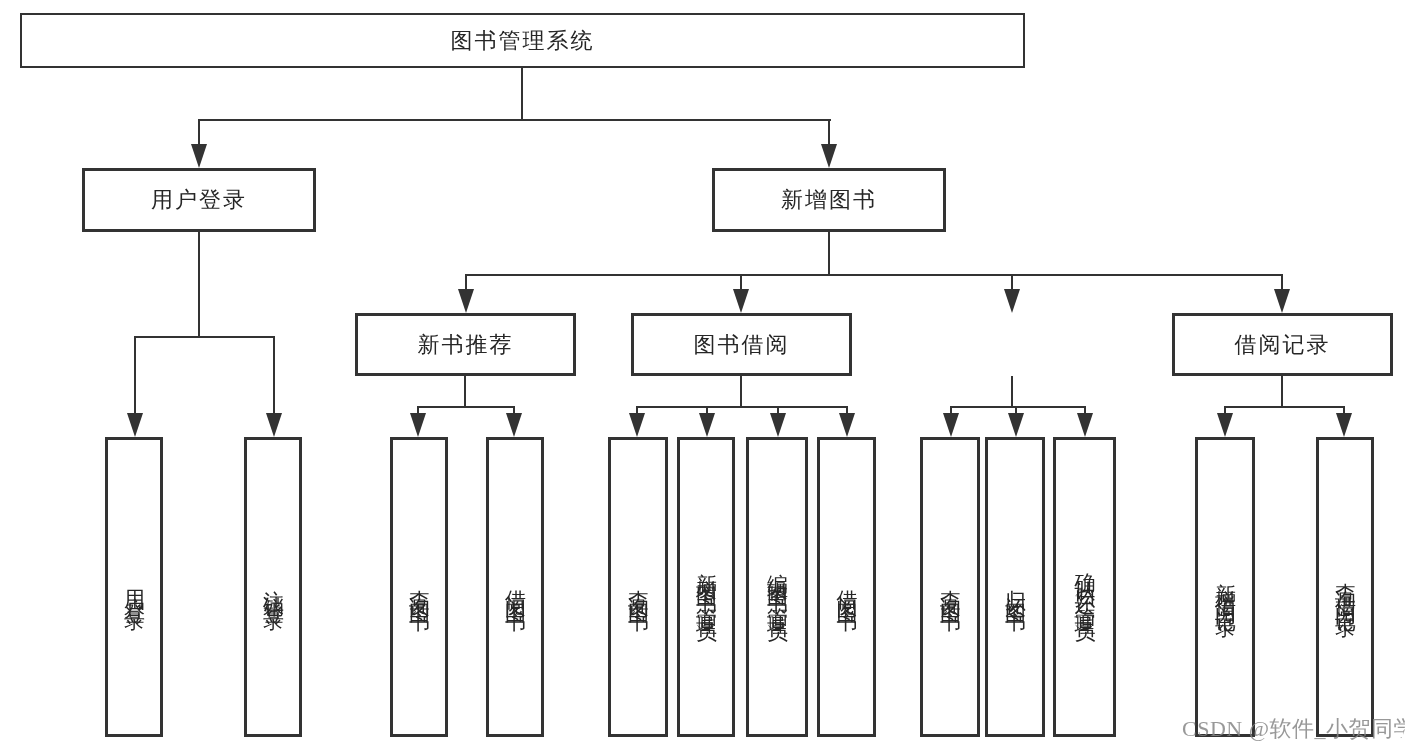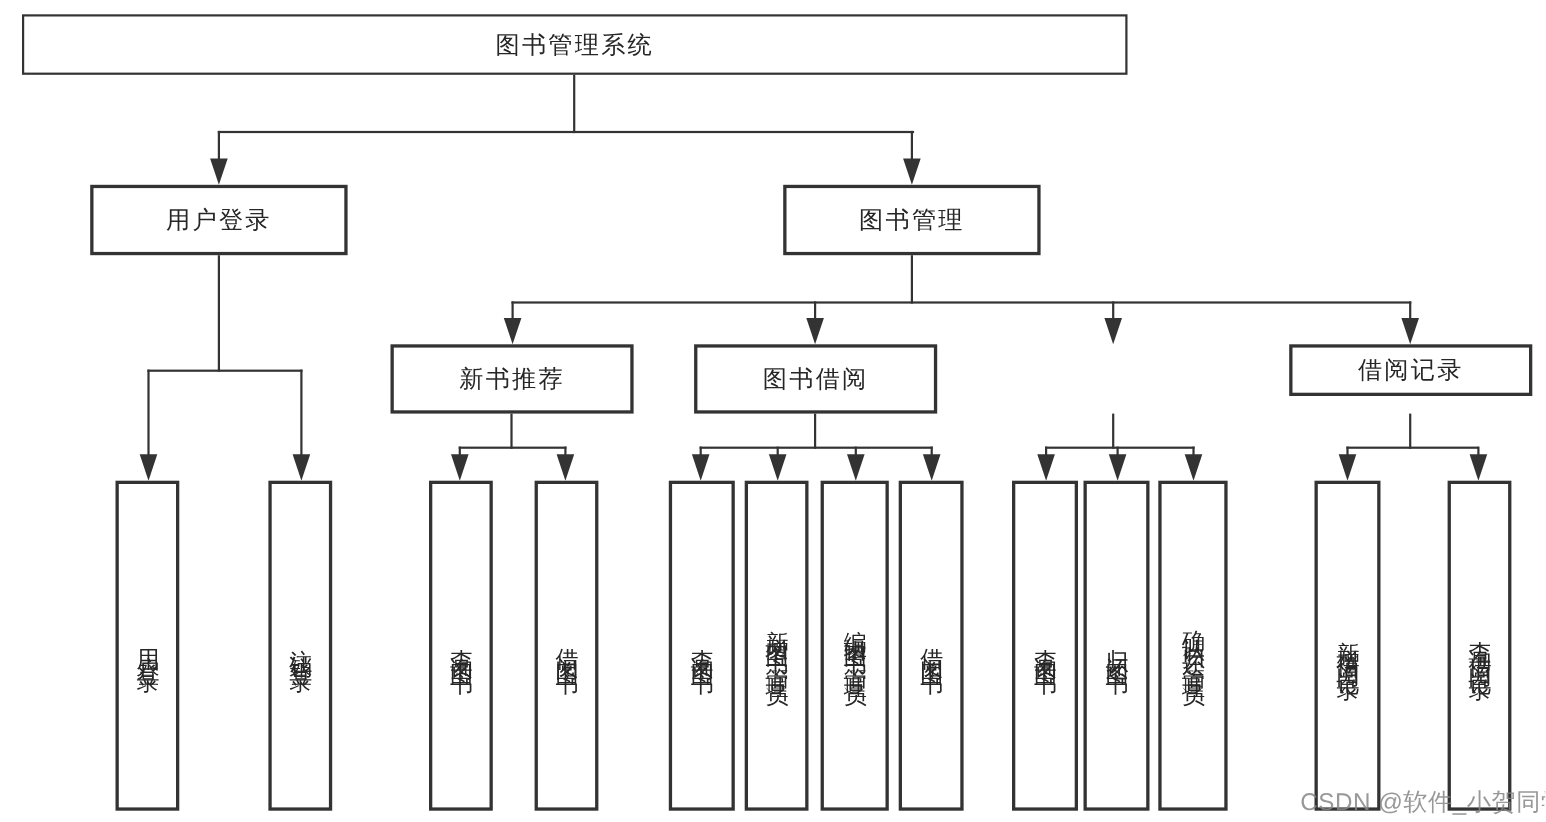--- a/index.html
+++ b/index.html
@@ -6,21 +6,21 @@
     --line:#333333;
     --text:#262626;
   }
   html,body{margin:0;padding:0;background:#ffffff;}
   .canvas{
     position:relative;
     width:1405px;
     height:747px;
     background:#ffffff;
     overflow:hidden;
-    font-family:Liberation Sans, sans-serif;
+    font-family:Liberation Serif, serif;
     border-radius:21px;
   }
   .hbox{
     position:absolute;
     box-sizing:border-box;
     border:3px solid var(--line);
     background:#ffffff;
     display:flex;
     align-items:center;
     justify-content:center;
@@ -80,21 +80,21 @@
   <div class="hline" style="left:198px;top:119px;width:633px;"></div>
   <div class="vline" style="left:198px;top:119px;height:28px;"></div>
   <div class="arrowhead" style="left:191px;top:144px;"></div>
   <div class="vline" style="left:828px;top:119px;height:28px;"></div>
   <div class="arrowhead" style="left:821px;top:144px;"></div>
 
   <div class="hbox" style="left:82px;top:168px;width:234px;height:64px;">
     <span>用户登录</span>
   </div>
   <div class="hbox" style="left:712px;top:168px;width:234px;height:64px;">
-    <span>图书管理</span>
+    <span>新增图书</span>
   </div>
 
   <div class="vline" style="left:198px;top:232px;height:106px;"></div>
   <div class="hline" style="left:134px;top:336px;width:141px;"></div>
   <div class="vline" style="left:134px;top:336px;height:79px;"></div>
   <div class="arrowhead" style="left:127px;top:413px;"></div>
   <div class="vline" style="left:273px;top:336px;height:79px;"></div>
   <div class="arrowhead" style="left:266px;top:413px;"></div>
 
   <div class="vline" style="left:828px;top:232px;height:44px;"></div>
@@ -107,21 +107,21 @@
   <div class="arrowhead" style="left:1004px;top:289px;"></div>
   <div class="vline" style="left:1281px;top:274px;height:17px;"></div>
   <div class="arrowhead" style="left:1274px;top:289px;"></div>
 
   <div class="hbox" style="left:631px;top:313px;width:221px;height:63px;">
     <span>图书借阅</span>
   </div>
   <div class="hbox" style="left:355px;top:313px;width:221px;height:63px;">
     <span>新书推荐</span>
   </div>
-  <div class="hbox" style="left:1172px;top:313px;width:221px;height:47px;">
+  <div class="hbox" style="left:1172px;top:313px;width:221px;height:63px;">
     <span>借阅记录</span>
   </div>
 
   <div class="vline" style="left:464px;top:376px;height:32px;"></div>
   <div class="hline" style="left:417px;top:406px;width:98px;"></div>
   <div class="vline" style="left:417px;top:406px;height:10px;"></div>
   <div class="arrowhead" style="left:410px;top:413px;"></div>
   <div class="vline" style="left:513px;top:406px;height:10px;"></div>
   <div class="arrowhead" style="left:506px;top:413px;"></div>
 

